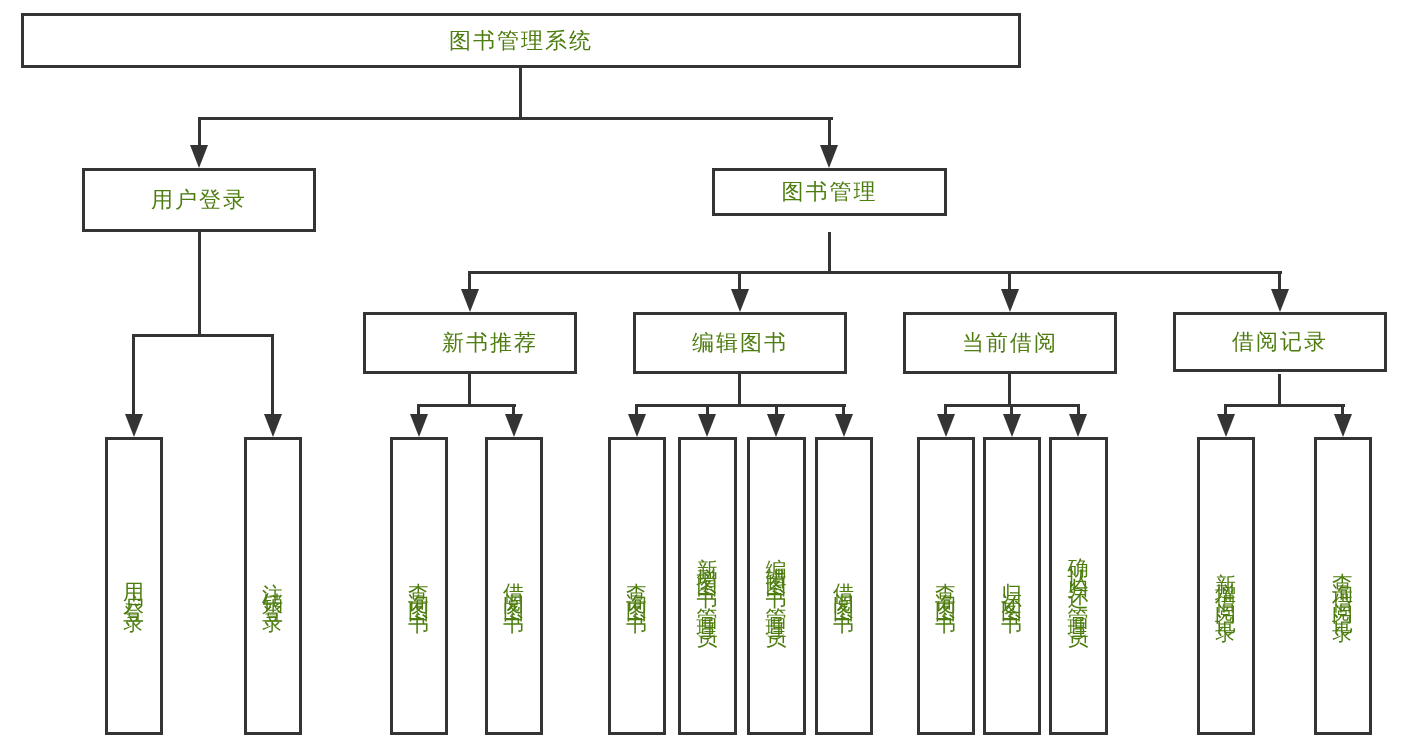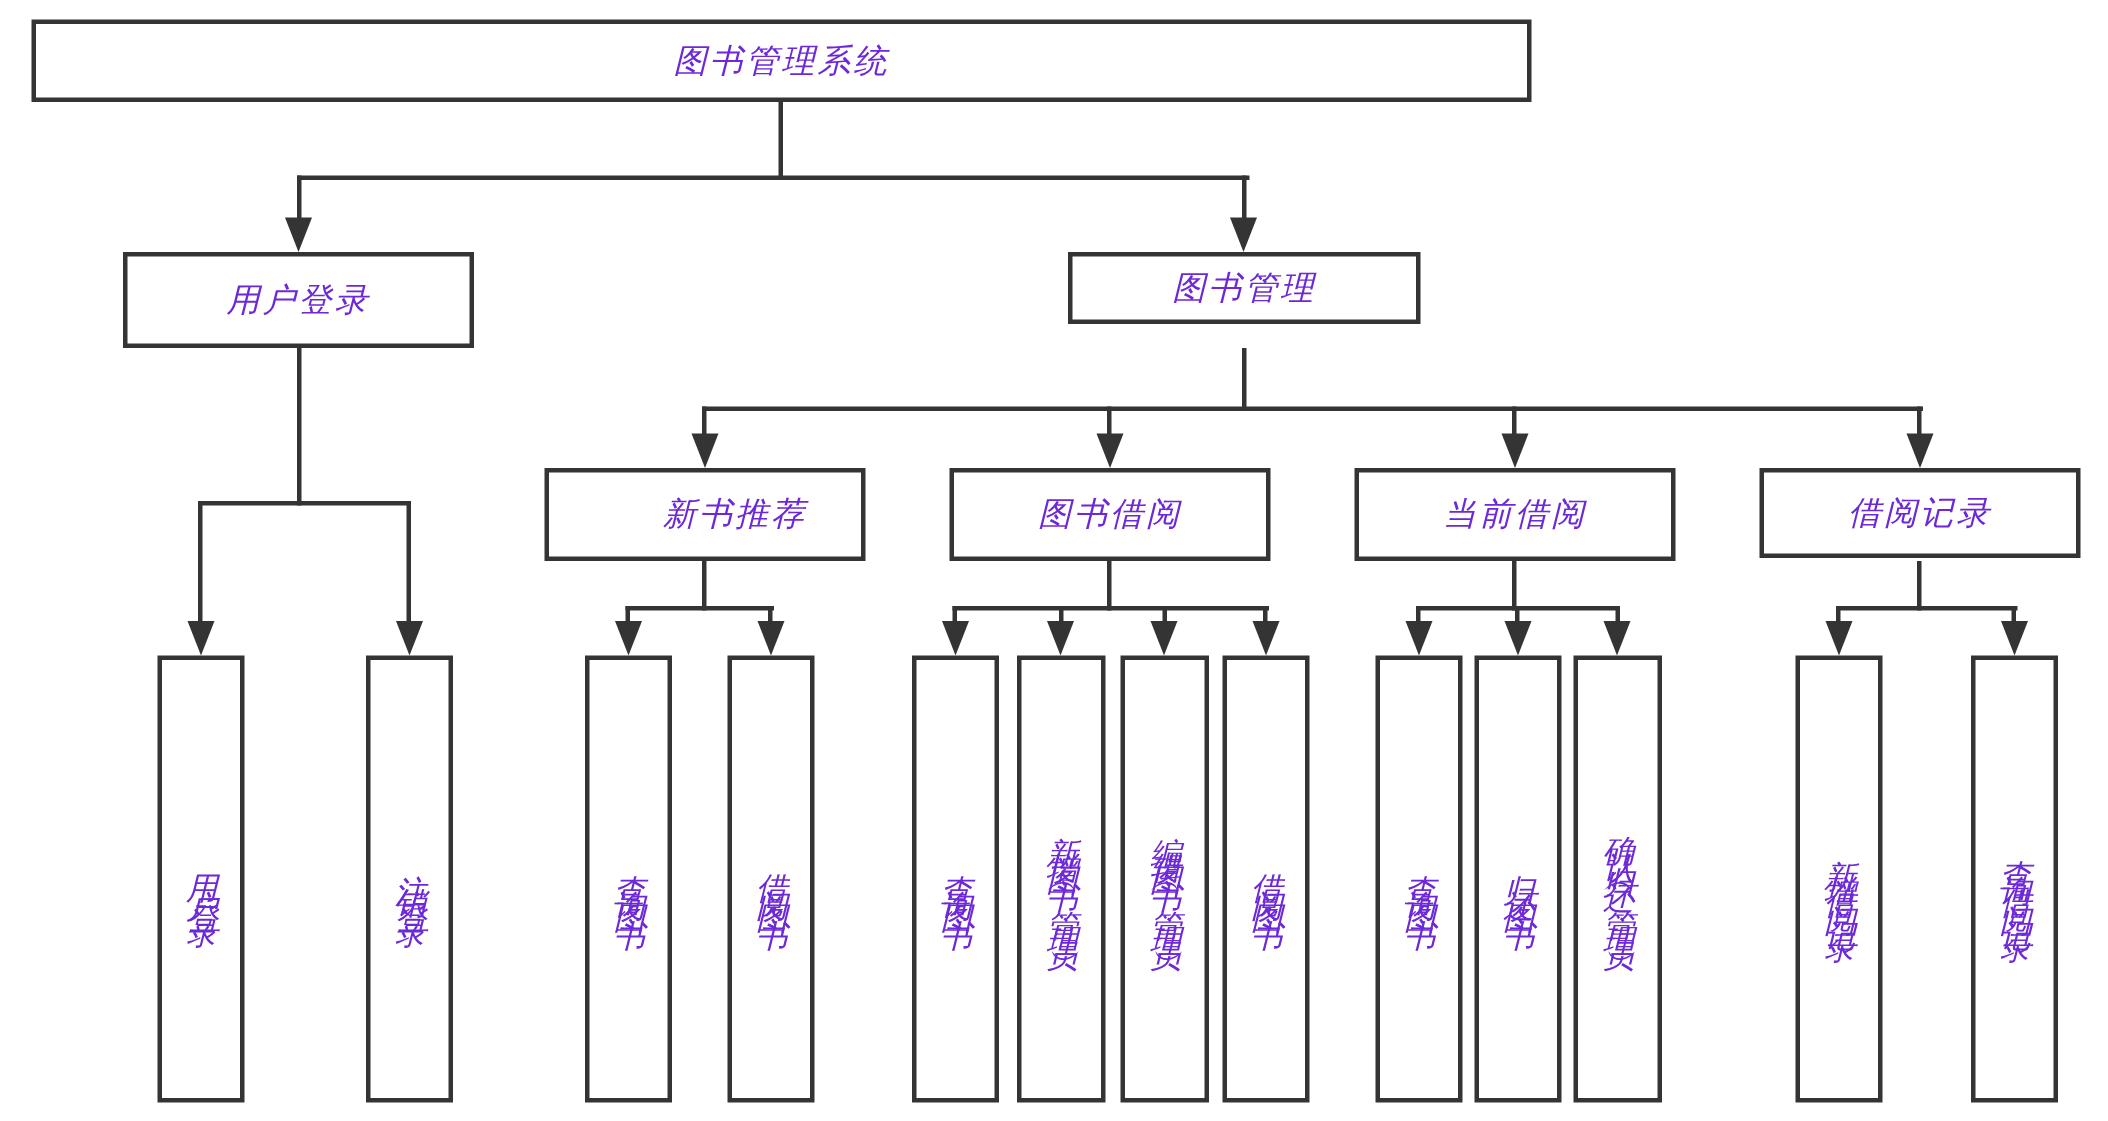--- a/index.html
+++ b/index.html
@@ -12,22 +12,21 @@
     font-family: "Liberation Sans", "DejaVu Sans", sans-serif;
   }
   .box {
     position: absolute;
     box-sizing: border-box;
     border: 3px solid #343434;
     background: #ffffff;
     display: flex;
     align-items: center;
     justify-content: center;
-    color: #6d28d9;
-    font-style: italic;
+    color: #4d7c0f;
   }
   .hlabel {
     font-size: 22px;
     letter-spacing: 2px;
     white-space: nowrap;
   }
   .vlabel {
     writing-mode: vertical-rl;
     text-orientation: mixed;
     font-size: 21px;
@@ -73,21 +72,21 @@
 
   <div class="box" style="left:712px; top:168px; width:235px; height:48px;">
     <span class="hlabel">图书管理</span>
   </div>
 
   <div class="box" style="left:363px; top:312px; width:214px; height:62px;padding-left:40px;">
     <span class="hlabel">新书推荐</span>
   </div>
 
   <div class="box" style="left:633px; top:312px; width:214px; height:62px;">
-    <span class="hlabel">图书借阅</span>
+    <span class="hlabel">编辑图书</span>
   </div>
 
   <div class="box" style="left:903px; top:312px; width:214px; height:62px;align-items:center;">
     <span class="hlabel">当前借阅</span>
   </div>
 
   <div class="box" style="left:1173px; top:312px; width:214px; height:60px;">
     <span class="hlabel">借阅记录</span>
   </div>
 

